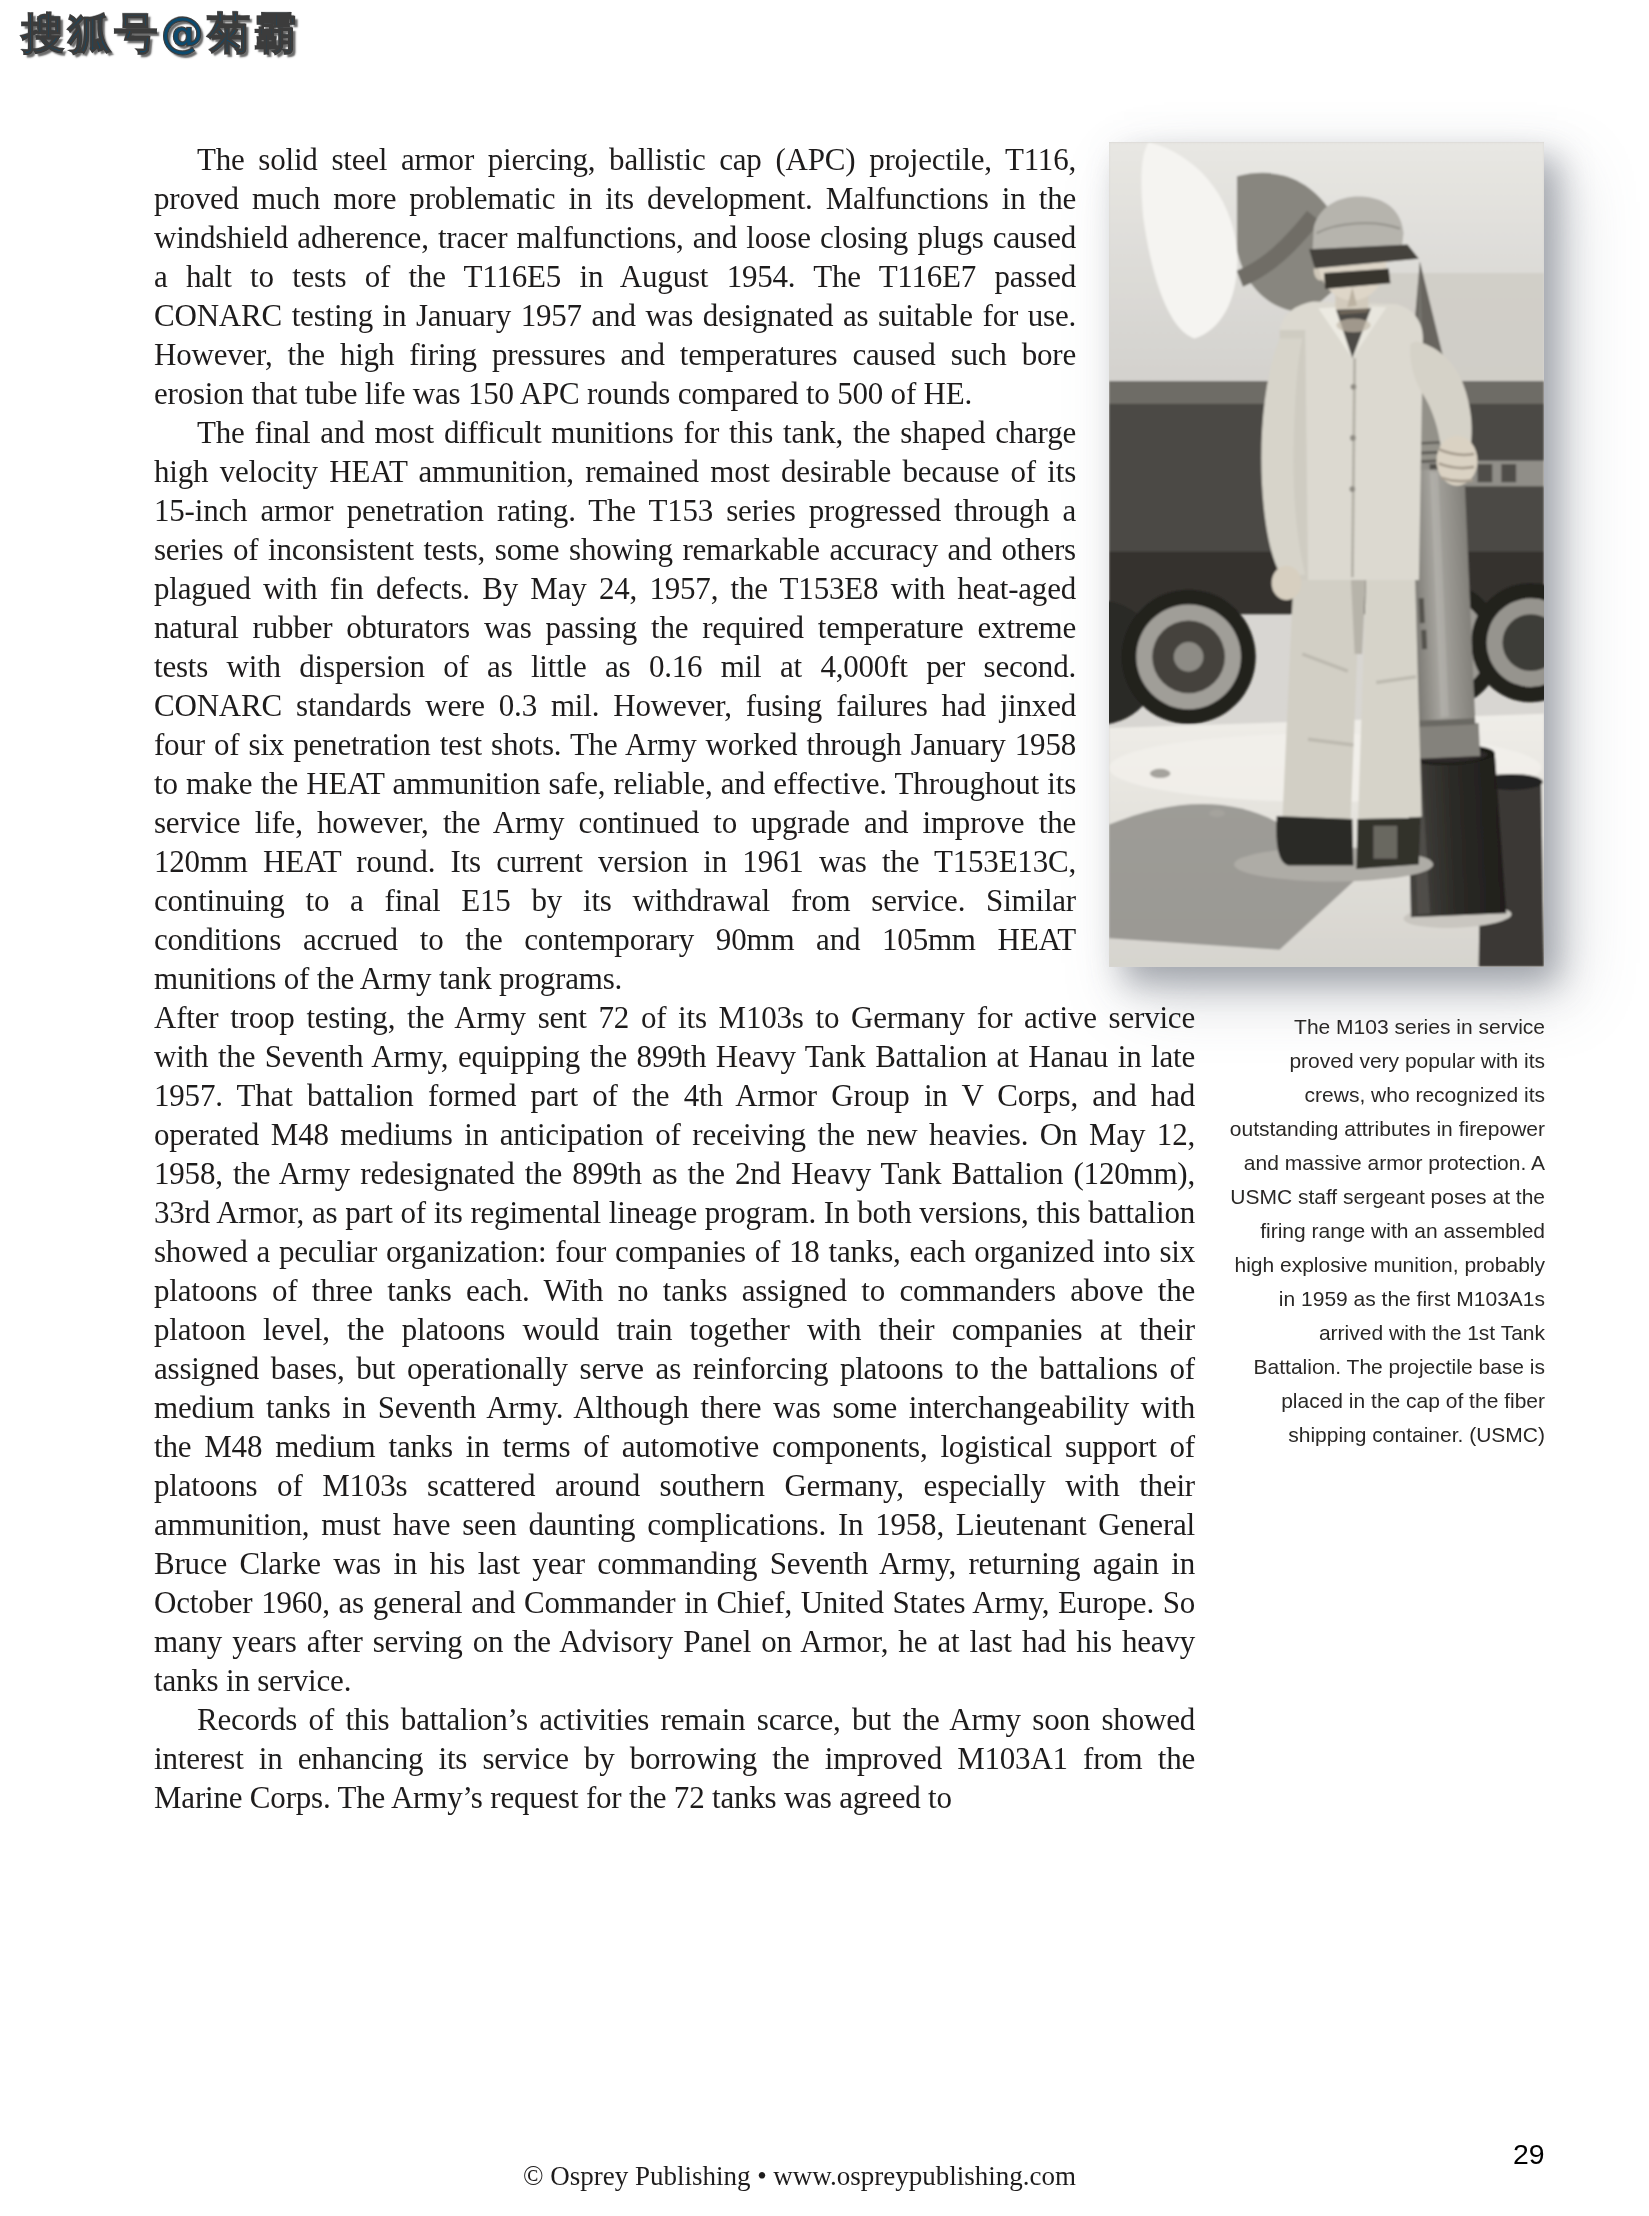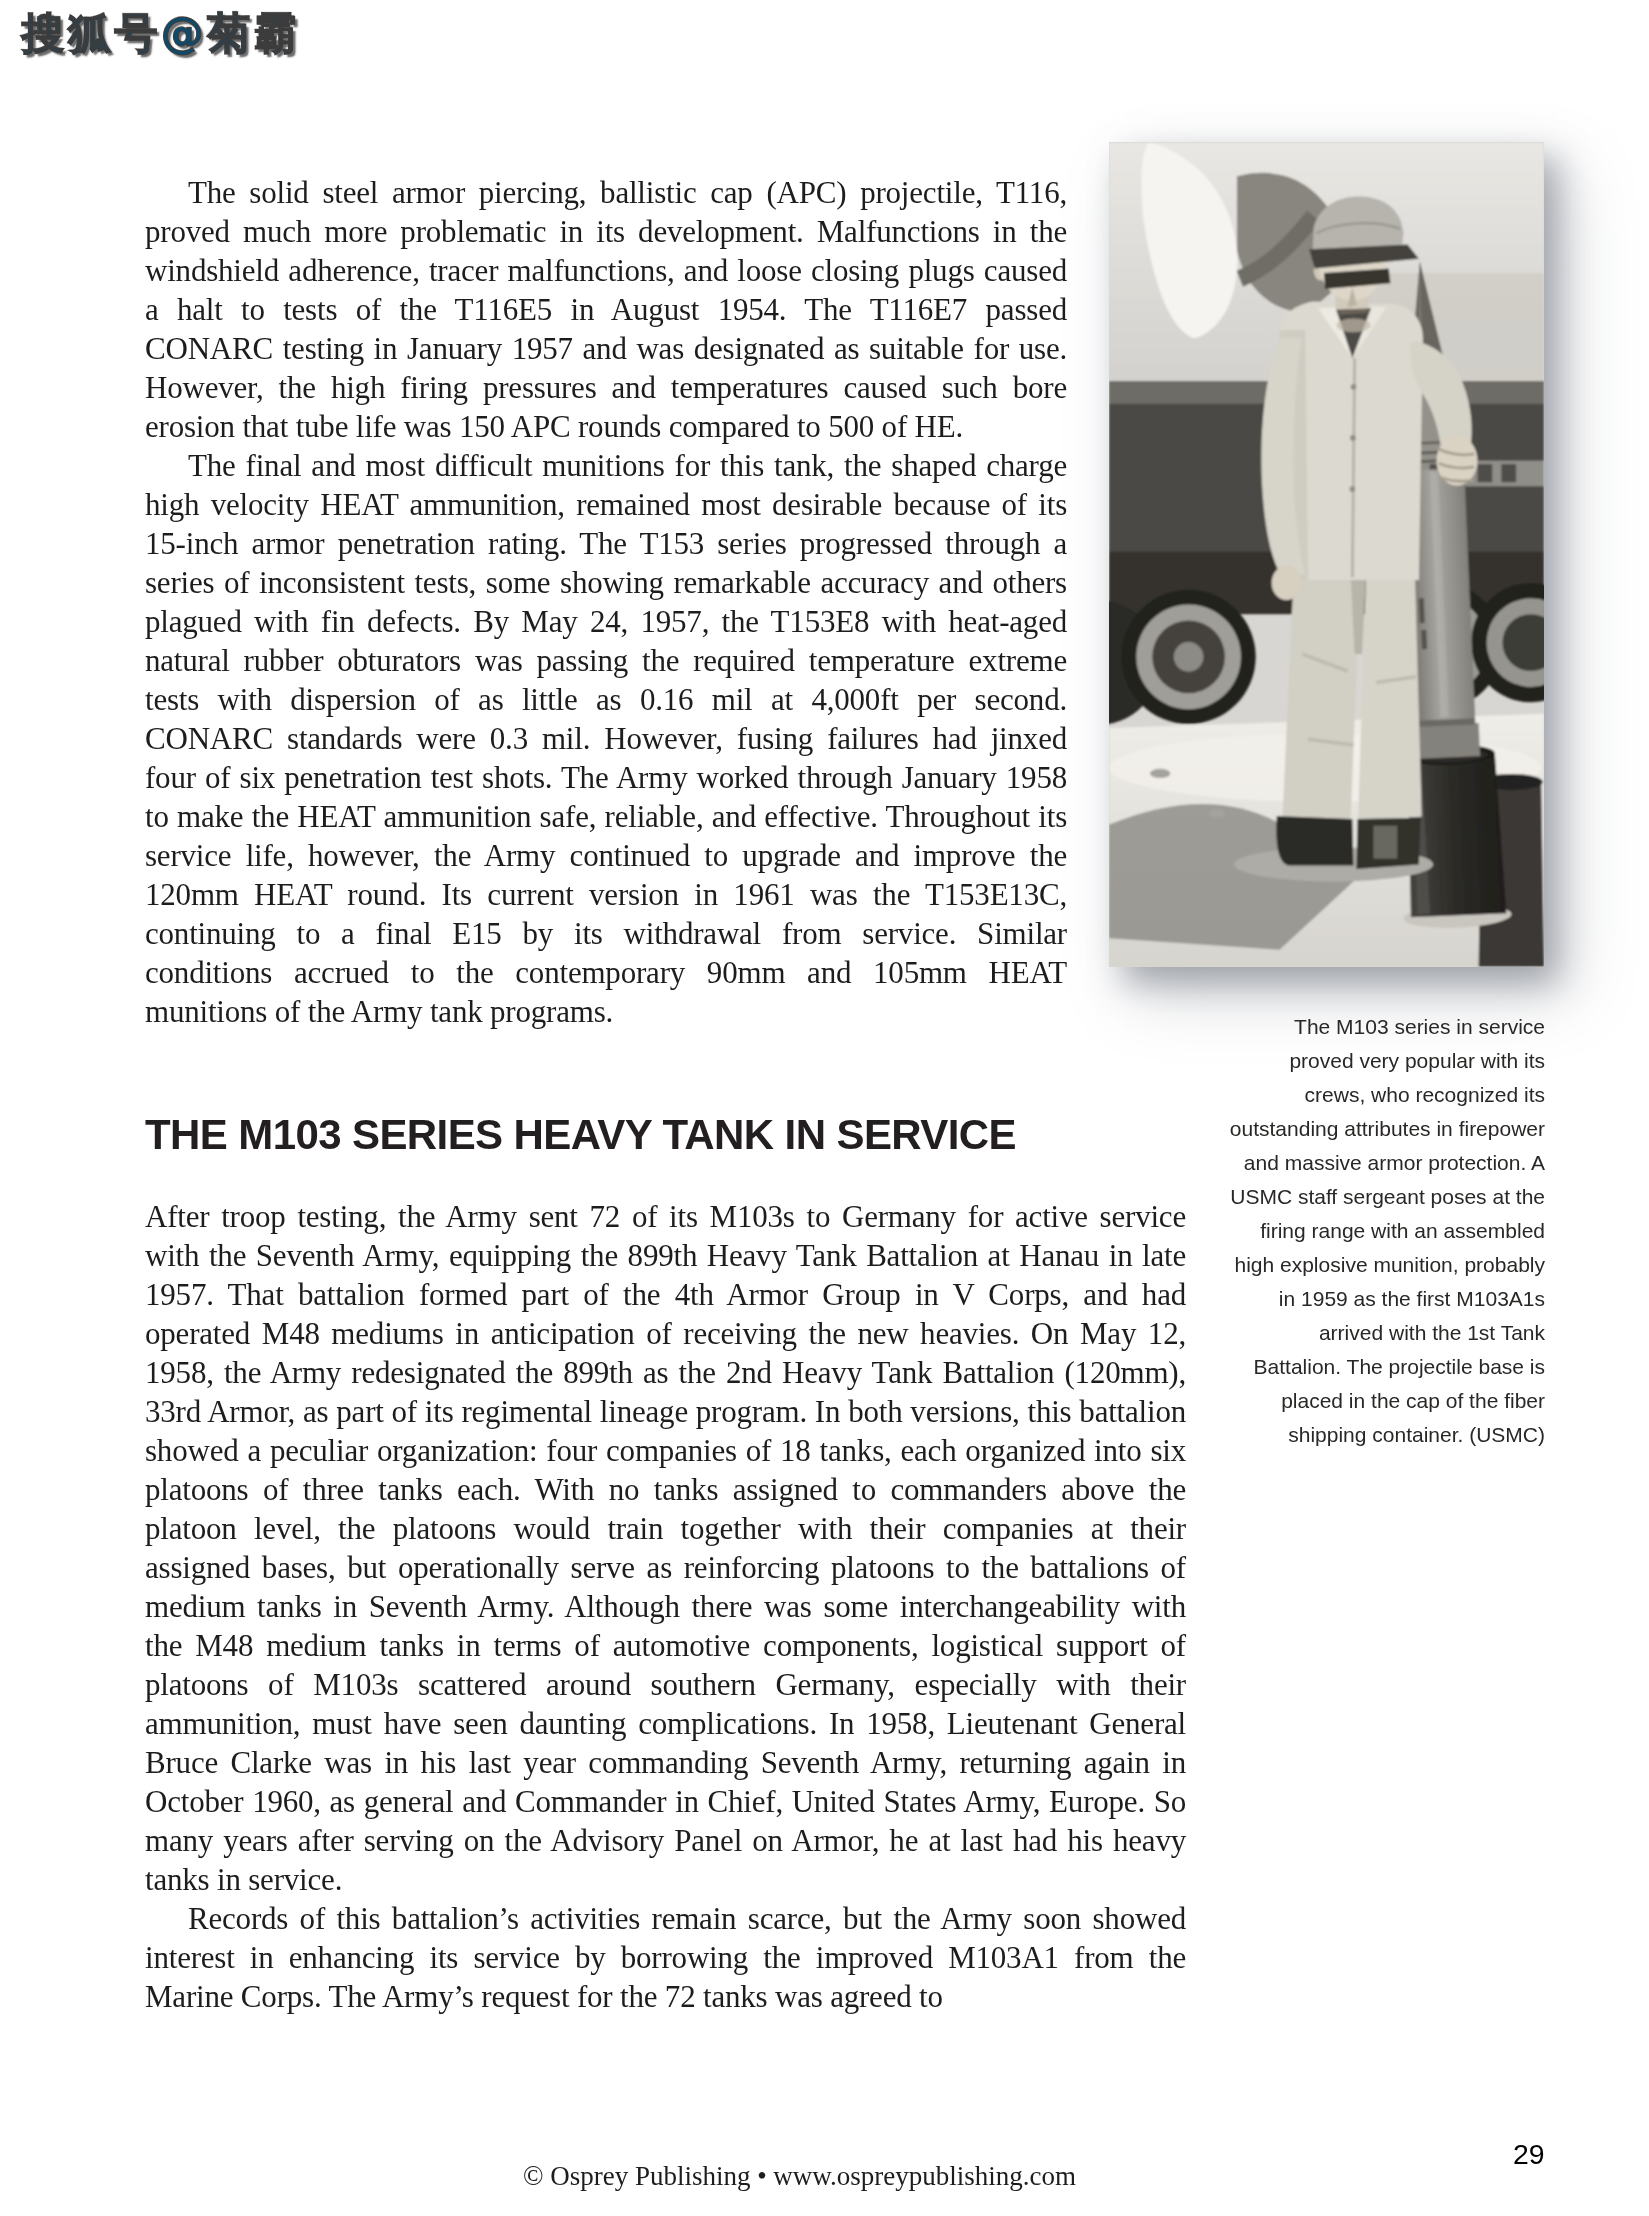--- a/index.html
+++ b/index.html
@@ -13,23 +13,23 @@
     position:absolute; left:21.6px; top:4.6px;
     font-family:"DejaVu Sans", sans-serif; font-size:43px; font-weight:bold;
     letter-spacing:3.4px; color:#0c4a6e;
     -webkit-text-stroke:1.1px #3c3c3c;
     text-shadow:2.8px 2.8px 1.7px rgba(25,25,25,0.65), -0.6px -0.6px 0.6px rgba(70,70,70,0.4);
     white-space:nowrap;
   }
 
   
   .main {
-    position:absolute; left:145px; top:140px; width:1041px;
+    position:absolute; left:154px; top:140px; width:1041px;
     font-size:31px; line-height:39px; letter-spacing:-0.2px;
-    text-align:justify; color:#1e1c1c;margin-top:33px;
+    text-align:justify; color:#1e1c1c;
   }
   .main p { margin:0; }
   .main p.indent { text-indent:43px; }
   .photo-spacer { float:right; width:119px; height:831px; }
   .heading {
     font-family:"Liberation Sans", sans-serif; font-weight:700;
     font-size:42px; line-height:43px; letter-spacing:-0.6px;
     margin:82px 0 41px 0; color:#231f20; text-align:left; text-indent:0;
   }
 
@@ -200,21 +200,20 @@
           </g>
         </g>
       </g>
     </svg>
   </div>
 
   <div class="main">
     <div class="photo-spacer"></div>
     <p class="indent">The solid steel armor piercing, ballistic cap (APC) projectile, T116, proved much more problematic in its development. Malfunctions in the windshield adherence, tracer malfunctions, and loose closing plugs caused a halt to tests of the T116E5 in August 1954. The T116E7 passed CONARC testing in January 1957 and was designated as suitable for use. However, the high firing pressures and temperatures caused such bore erosion that tube life was 150 APC rounds compared to 500 of HE.</p>
     <p class="indent">The final and most difficult munitions for this tank, the shaped charge high velocity HEAT ammunition, remained most desirable because of its 15-inch armor penetration rating. The T153 series progressed through a series of inconsistent tests, some showing remarkable accuracy and others plagued with fin defects. By May 24, 1957, the T153E8 with heat-aged natural rubber obturators was passing the required temperature extreme tests with dispersion of as little as 0.16 mil at 4,000ft per second. CONARC standards were 0.3 mil. However, fusing failures had jinxed four of six penetration test shots. The Army worked through January 1958 to make the HEAT ammunition safe, reliable, and effective. Throughout its service life, however, the Army continued to upgrade and improve the 120mm HEAT round. Its current version in 1961 was the T153E13C, continuing to a final E15 by its withdrawal from service. Similar conditions accrued to the contemporary 90mm and 105mm HEAT munitions of the Army tank programs.</p>
-    <h1 class="heading">THE M103 SERIES HEAVY TANK IN SERVICE</h1>
     <p>After troop testing, the Army sent 72 of its M103s to Germany for active service with the Seventh Army, equipping the 899th Heavy Tank Battalion at Hanau in late 1957. That battalion formed part of the 4th Armor Group in V Corps, and had operated M48 mediums in anticipation of receiving the new heavies. On May 12, 1958, the Army redesignated the 899th as the 2nd Heavy Tank Battalion (120mm), 33rd Armor, as part of its regimental lineage program. In both versions, this battalion showed a peculiar organization: four companies of 18 tanks, each organized into six platoons of three tanks each. With no tanks assigned to commanders above the platoon level, the platoons would train together with their companies at their assigned bases, but operationally serve as reinforcing platoons to the battalions of medium tanks in Seventh Army. Although there was some interchangeability with the M48 medium tanks in terms of automotive components, logistical support of platoons of M103s scattered around southern Germany, especially with their ammunition, must have seen daunting complications. In 1958, Lieutenant General Bruce Clarke was in his last year commanding Seventh Army, returning again in October 1960, as general and Commander in Chief, United States Army, Europe. So many years after serving on the Advisory Panel on Armor, he at last had his heavy tanks in service.</p>
     <p class="indent">Records of this battalion’s activities remain scarce, but the Army soon showed interest in enhancing its service by borrowing the improved M103A1 from the Marine Corps. The Army’s request for the 72 tanks was agreed to</p>
   </div>
 
   <div class="caption">The M103 series in service proved very popular with its crews, who recognized its outstanding attributes in firepower and massive armor protection. A USMC staff sergeant poses at the firing range with an assembled high explosive munition, probably in 1959 as the first M103A1s arrived with the 1st Tank Battalion. The projectile base is placed in the cap of the fiber shipping container. (USMC)</div>
 
   <div class="footer">© Osprey Publishing • www.ospreypublishing.com</div>
 
   <div class="pagenum">29</div>
 

